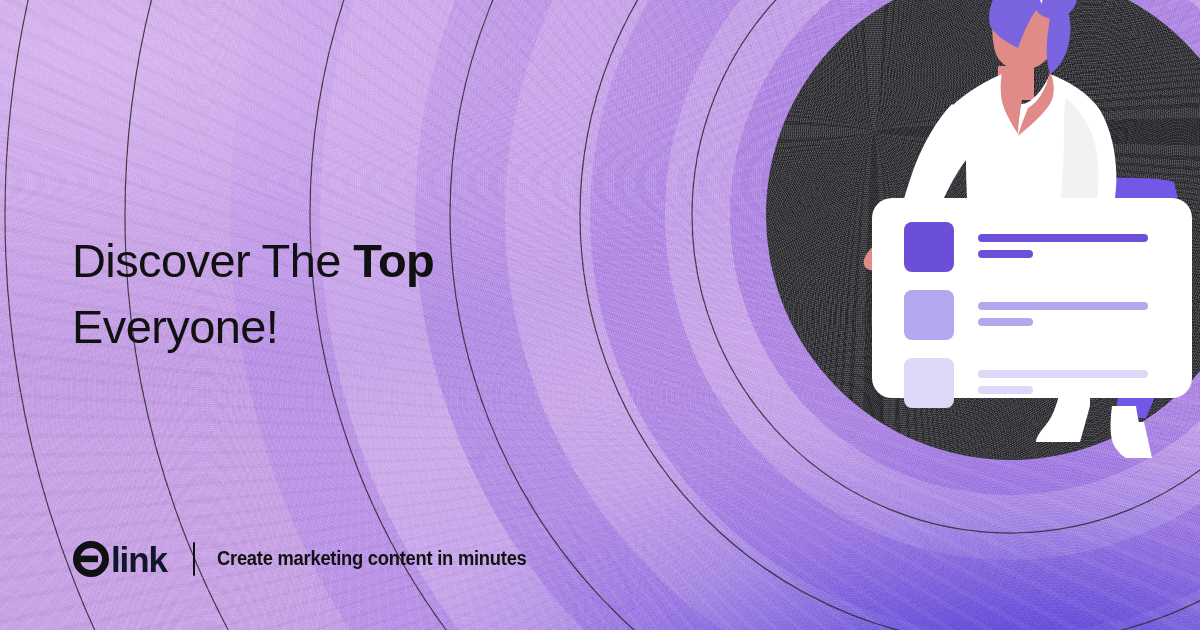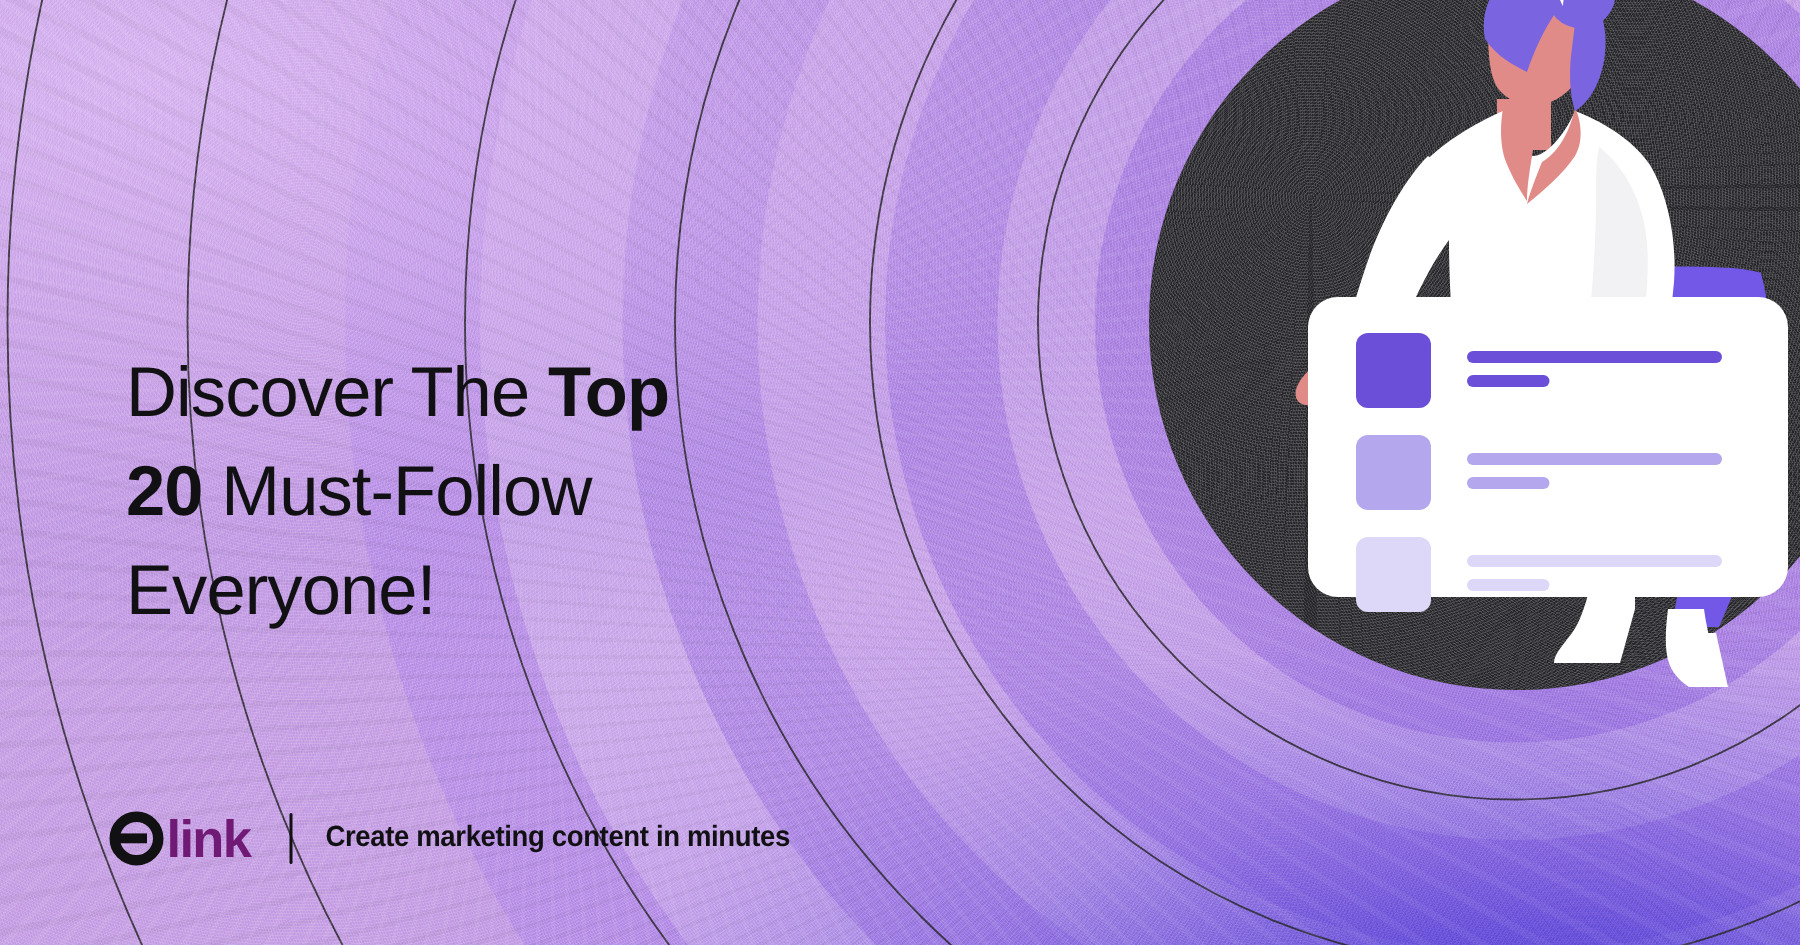--- a/index.html
+++ b/index.html
@@ -78,36 +78,36 @@
   .dark-circle .grain{
     position:absolute;inset:0;opacity:.55;
     background-image:
       repeating-radial-gradient(circle at 22% 33%, rgba(255,255,255,.26) 0 0.6px, rgba(0,0,0,0) 0.6px 2.0px),
       repeating-radial-gradient(circle at 66% 71%, rgba(255,255,255,.20) 0 0.5px, rgba(0,0,0,0) 0.5px 1.7px),
       repeating-radial-gradient(circle at 84% 22%, rgba(255,255,255,.16) 0 0.5px, rgba(0,0,0,0) 0.5px 1.5px);
   }
 
   
   .headline{
-    position:absolute;left:84px;top:228px;width:480px;
+    position:absolute;left:72px;top:228px;width:480px;
     color:#111114;
     font-size:47px;line-height:66px;letter-spacing:-0.6px;
     font-weight:400;
   }
   .headline b{font-weight:700;}
 
   
   .logo-row{
     position:absolute;left:72px;top:540px;
     display:flex;align-items:center;gap:0;
   }
   .logo-mark{display:block;}
   .logo-word{
     font-weight:700;font-size:35px;letter-spacing:-1.1px;
-    color:#701a75;line-height:1;margin-left:1px;
+    color:#0f172a;line-height:1;margin-left:1px;
   }
   .logo-divider{
     width:2.5px;height:34px;background:#111114;
     margin:0 22px 0 26px;border-radius:1px;
   }
   .tagline{
     font-size:19.5px;font-weight:700;letter-spacing:-0.25px;
     color:#111114;line-height:1;
     font-family:"Liberation Sans", sans-serif;
     transform:scaleX(.94);transform-origin:left center;
@@ -230,23 +230,20 @@
         <rect x="212" y="416" width="55" height="8" rx="4" fill="#ded8f8"></rect>
       </g>
     </g>
   </svg>
 
   <div class="headline">
     <div>
       <span>Discover The </span><b>Top</b>
     </div>
     <div>
-      <b>20</b><span> Must-Follow</span>
-    </div>
-    <div>
       <span>Everyone!</span>
     </div>
   </div>
 
   <div class="logo-row">
 
     <svg class="logo-mark" width="38" height="38" viewBox="0 0 38 38" fill="none">
       <circle cx="19" cy="19" r="14.5" stroke="#111114" stroke-width="7" fill="none"></circle>
       <rect x="4" y="15.6" width="22" height="6.6" rx="0" fill="#111114"></rect>
     </svg>

